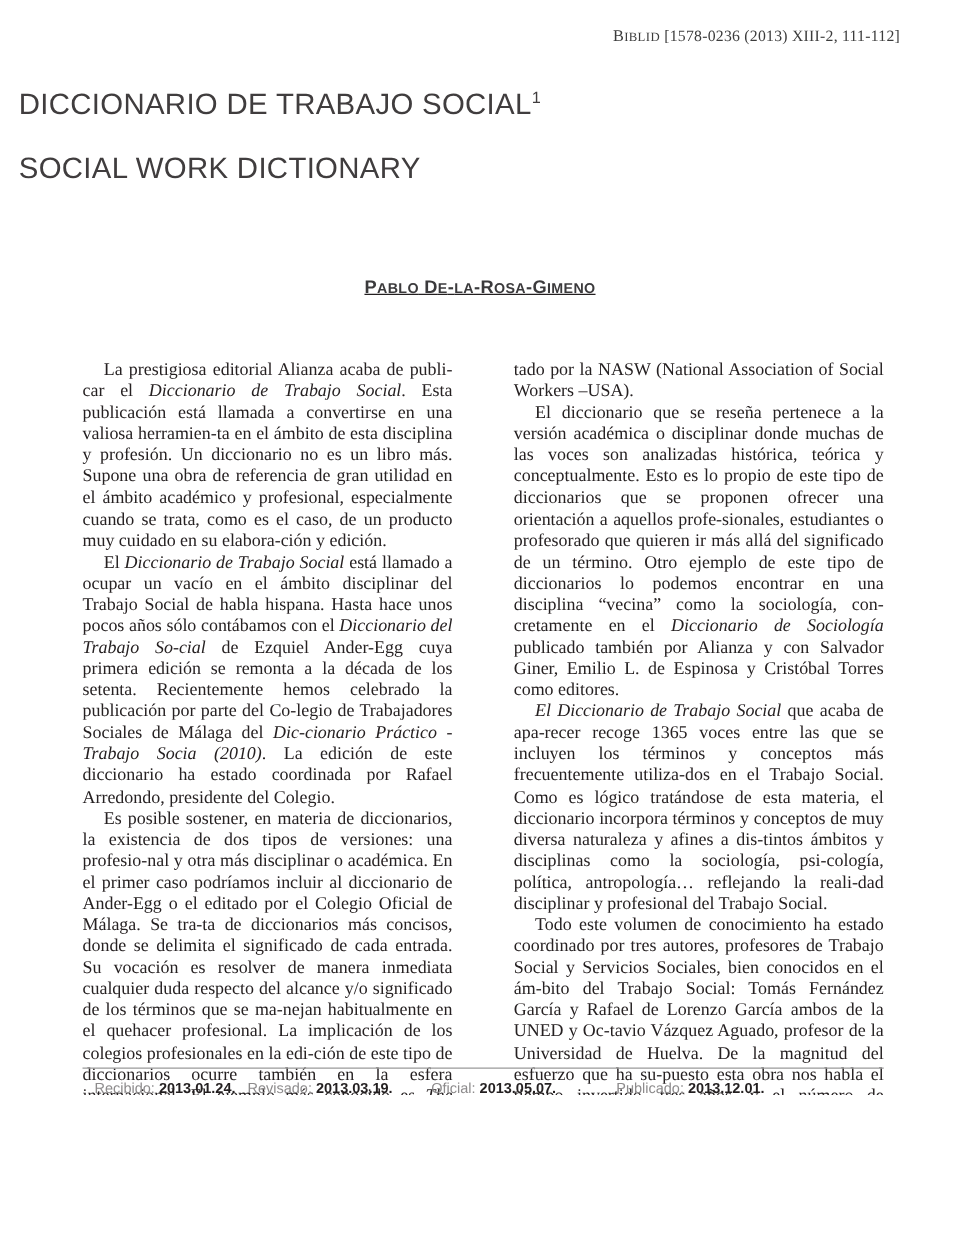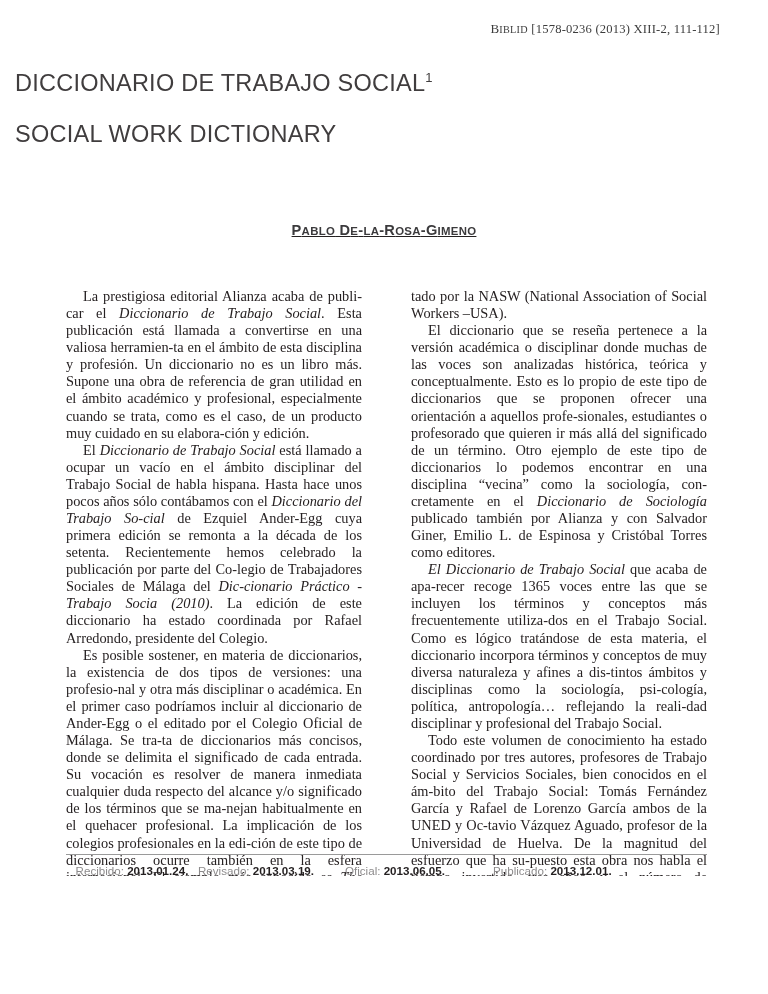--- a/index.html
+++ b/index.html
@@ -230,21 +230,21 @@
         <p><span>Todo este volumen de conocimiento ha estado coordinado por tres autores, profesores de Trabajo Social y Servicios Sociales, bien conocidos en el ám-bito del Trabajo Social: Tomás Fernández García y Rafael de Lorenzo García ambos de la UNED y Oc-tavio Vázquez Aguado, profesor de la Universidad de Huelva. De la magnitud del esfuerzo que ha su-puesto esta obra nos habla el tiempo invertido, tres años, y el número de personas que han participado directamente en su realización. Concretamente en la redacción de las voces han participado 146 autores</span></p>
       </div>
   </div>
 
   <div class="rule top"></div>
   <div class="rule bottom"></div>
 
   <div class="dates-row">
     <span class="date-item d1"><span class="lbl">Recibido:</span> <span class="val">2013.01.24.</span></span>
     <span class="date-item d2"><span class="lbl">Revisado:</span> <span class="val">2013.03.19.</span></span>
-    <span class="date-item d3"><span class="lbl">Oficial:</span> <span class="val">2013.06.05.</span></span>
+    <span class="date-item d3"><span class="lbl">Oficial:</span> <span class="val">2013.05.07.</span></span>
     <span class="date-item d4"><span class="lbl">Publicado:</span> <span class="val">2013.12.01.</span></span>
   </div>
 
   <div class="correspondence">Correspondiencia: Pablo de la Rosa Gimeno. Dpto. de Sociología y Trabajo Social. Facultad de Educación y Trabajo Social. Universidad de Valladolid. Paseo de Belén S/N. 47011. Valladolid. Tfno: 983423281. E-mail: pablo@soc.uva.es</div>
 
   <div class="journal-footer">
     <div class="jf-line3">Código RECYT/RECYT Code: 20223</div>
   </div>
 
 </div>

